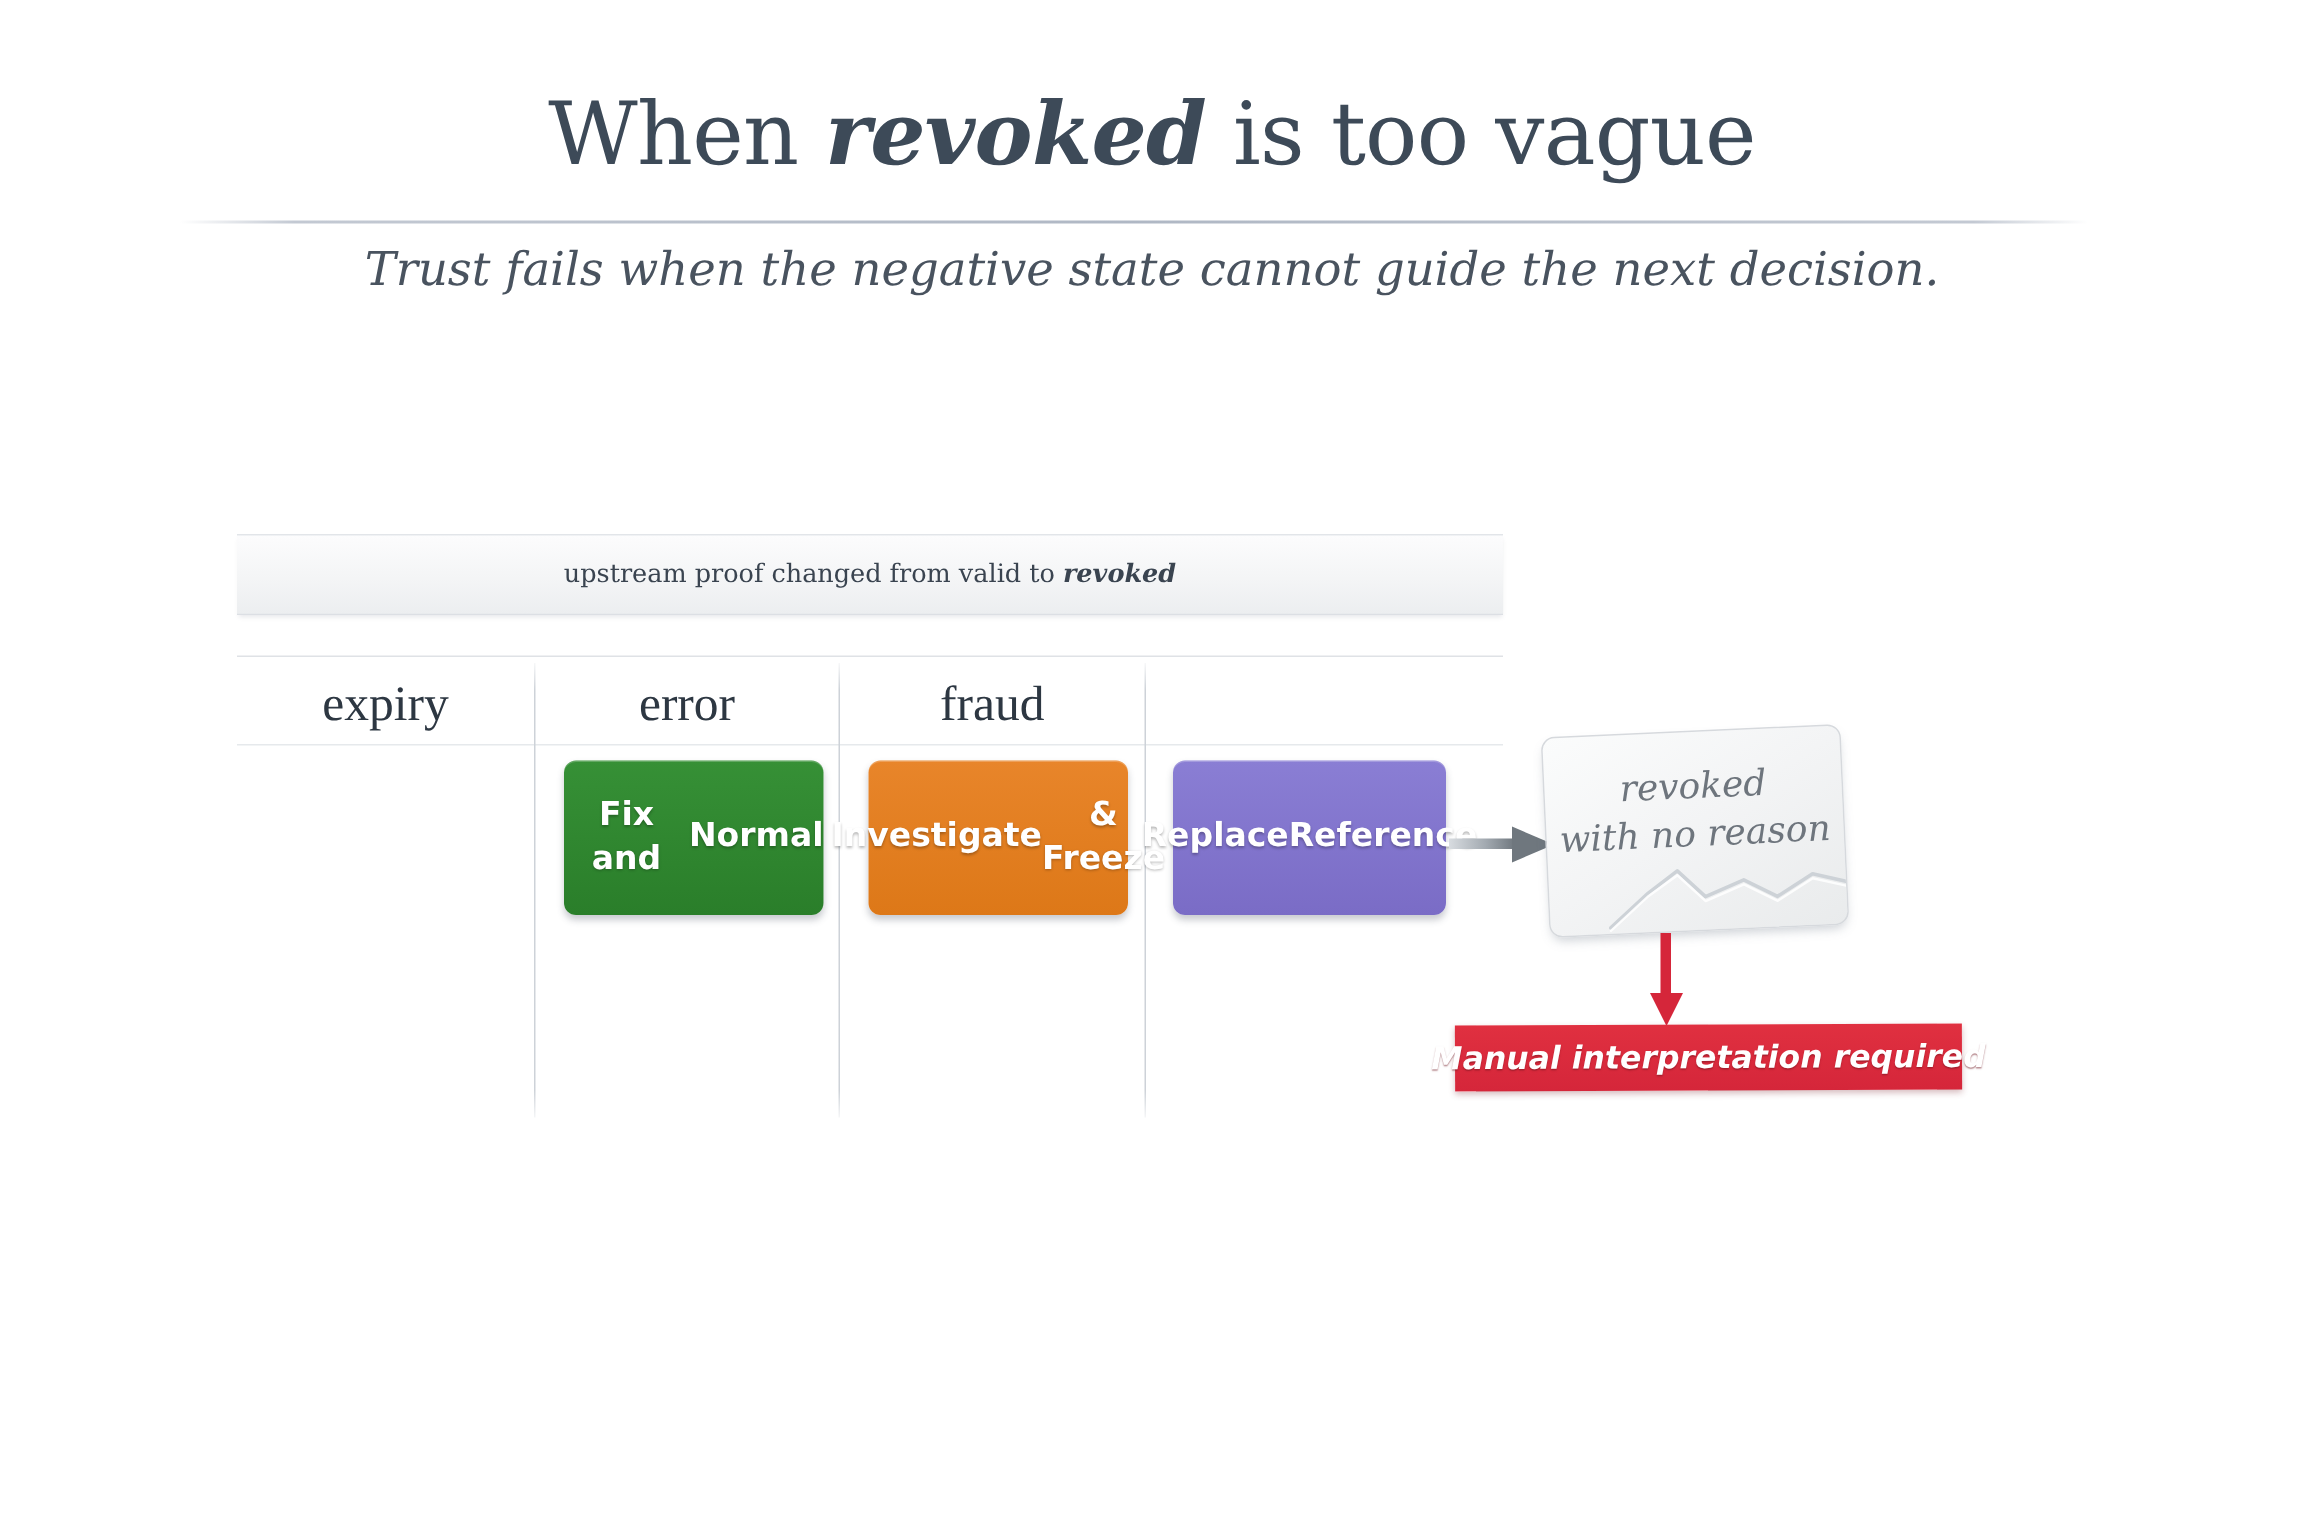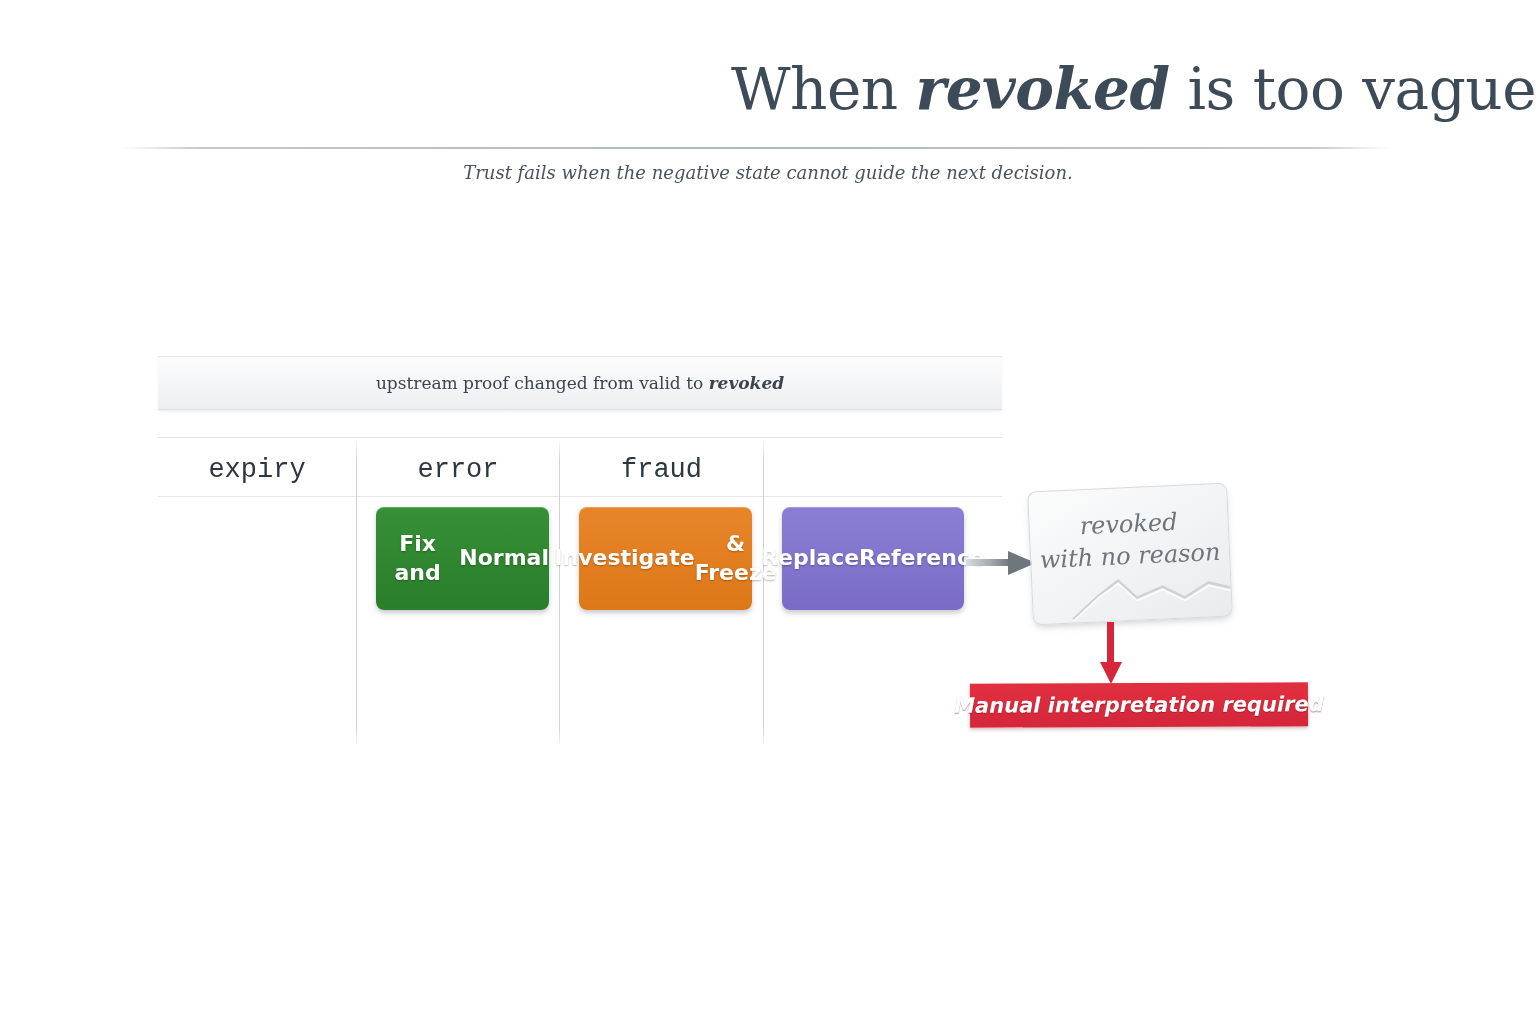--- a/index.html
+++ b/index.html
@@ -15,21 +15,21 @@
     font-family: "DejaVu Serif", serif;
     -webkit-font-smoothing: antialiased;
   }
 
   
   .title {
     position: absolute;
     left: 0;
     top: 58px;
     width: 1536px;
-    text-align: right;
+    text-align: center;
     font-family: "DejaVu Serif", serif;
     font-size: 58px;
     line-height: 1.08;
     color: #3d4a58;
     letter-spacing: -0.5px;
     white-space: nowrap;
   }
   .title .em {
     font-style: italic;
     font-weight: bold;
@@ -50,21 +50,21 @@
   }
 
   .subtitle {
     position: absolute;
     left: 0;
     top: 162px;
     width: 1536px;
     text-align: center;
     font-family: "DejaVu Serif", serif;
     font-style: italic;
-    font-size: 18px;
+    font-size: 31px;
     color: #49535f;
     white-space: nowrap;
   }
 
   
   .upstream-bar {
     position: absolute;
     left: 158px;
     top: 356px;
     width: 844px;
@@ -124,22 +124,22 @@
   .vrule.v2 { left: 401px; }
   .vrule.v3 { left: 605px; }
 
   .col-head {
     position: absolute;
     top: 13px;
     height: 40px;
     display: flex;
     align-items: center;
     justify-content: center;
-    font-family: Liberation Mono, monospace;
-    font-size: 27px;
+    font-family: Liberation Serif, serif;
+    font-size: 33px;
     color: #2d3742;
     white-space: nowrap;
   }
   .col-head.c0 { left: 0px;   width: 198px; }
   .col-head.c1 { left: 199px; width: 202px; }
   .col-head.c2 { left: 402px; width: 203px; }
   .col-head.c3 { left: 606px; width: 238px; }
 
   
   .card {

